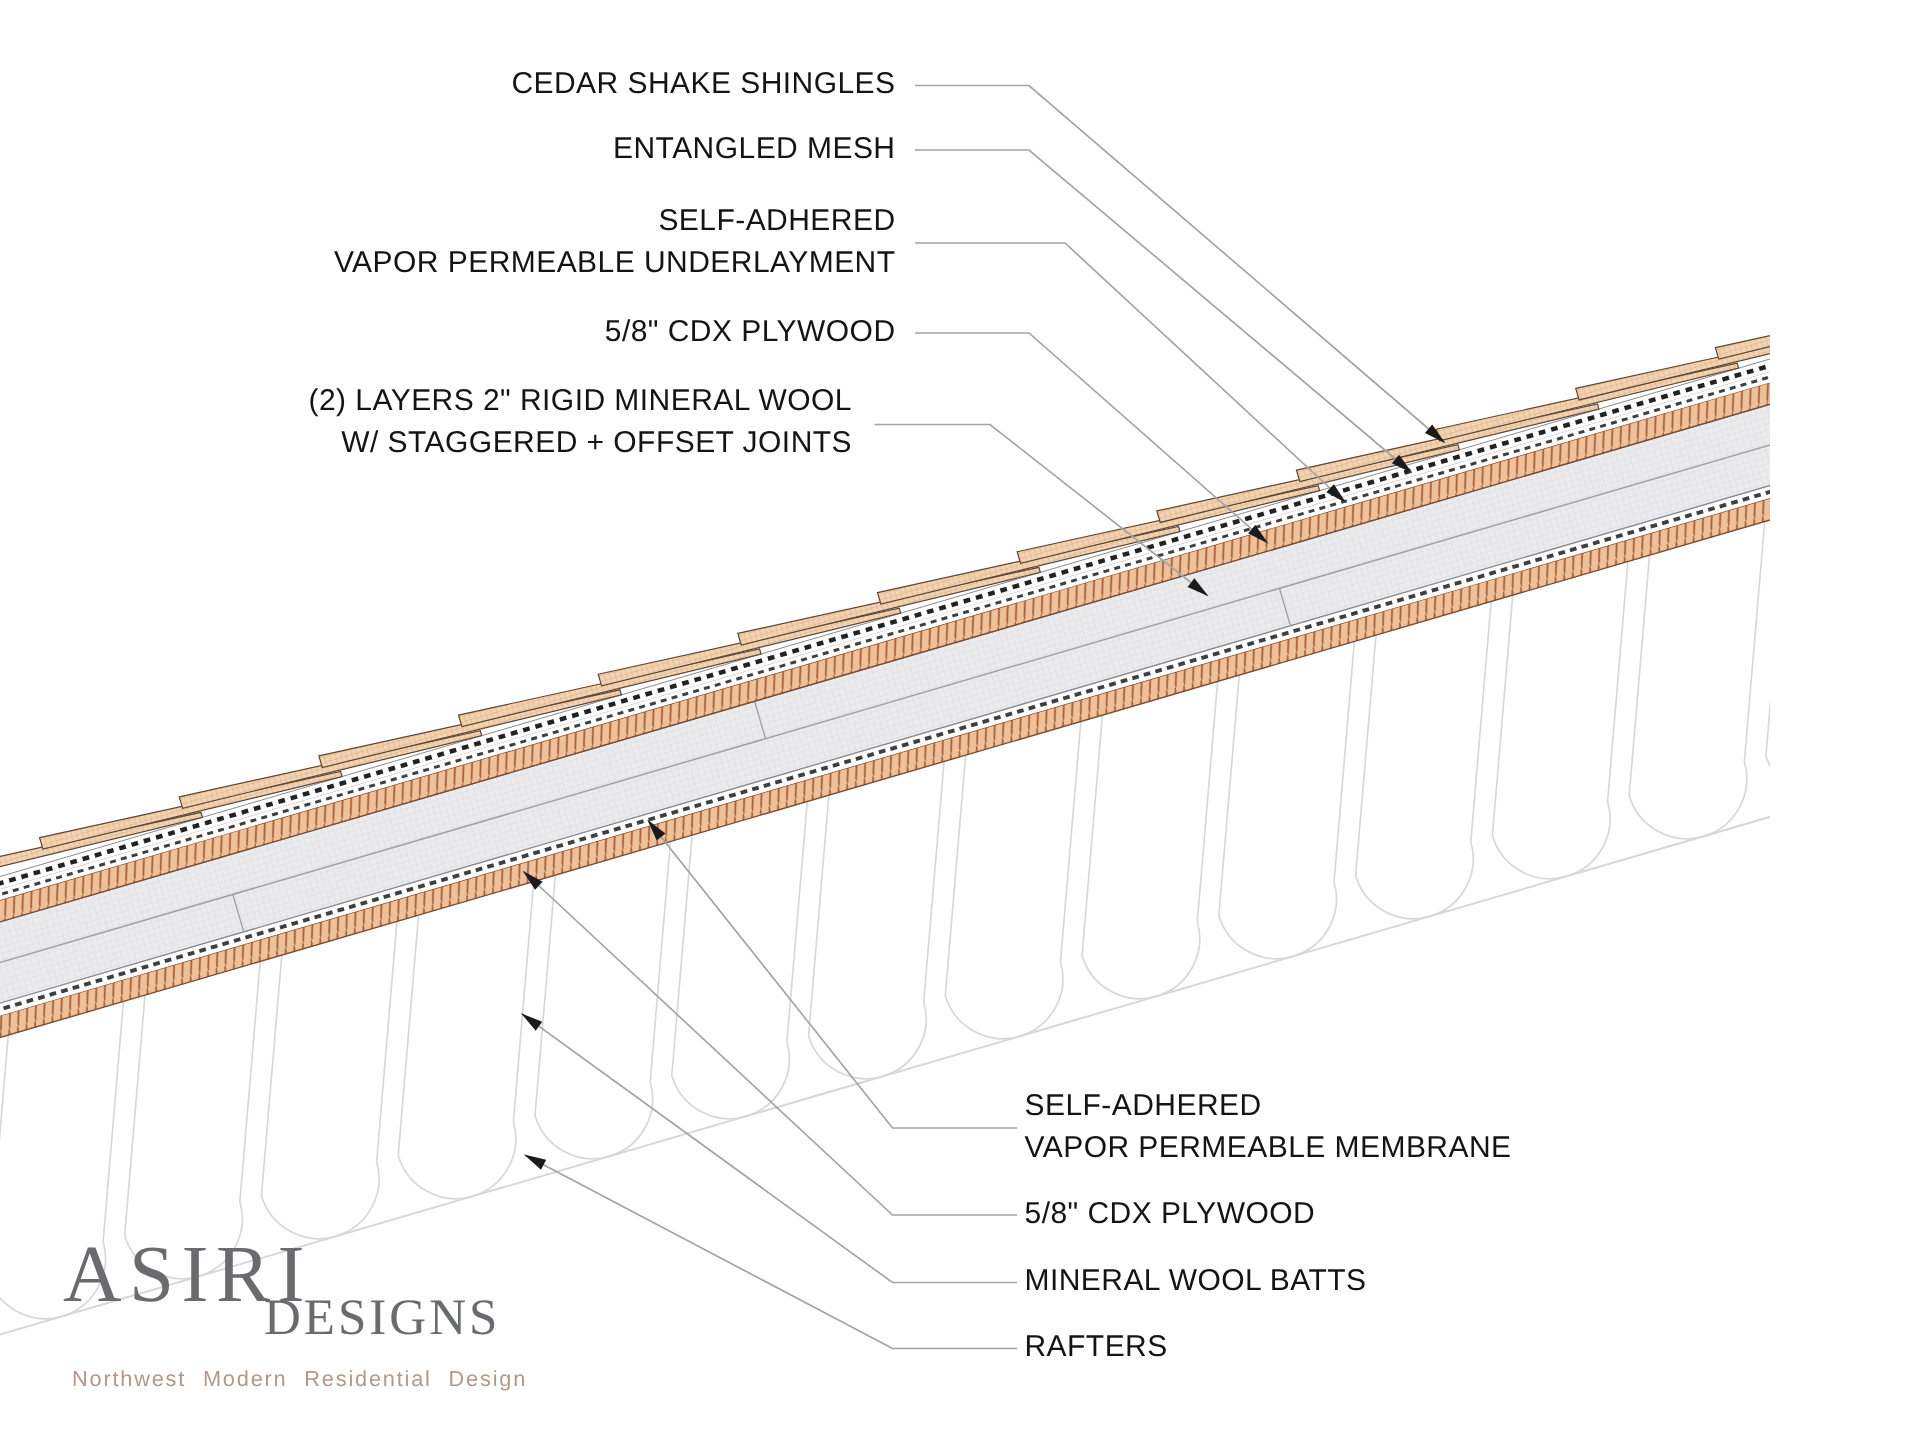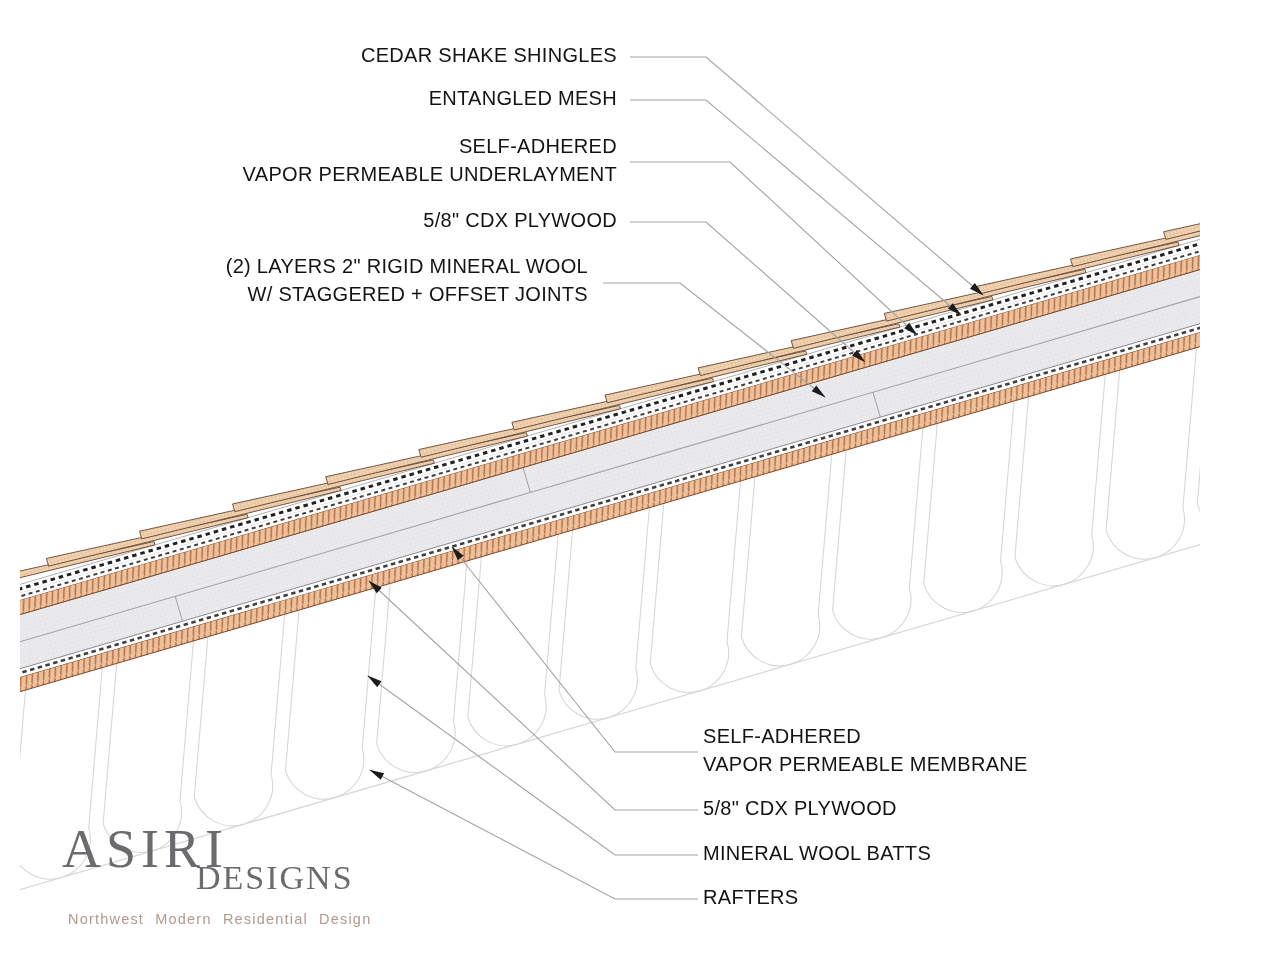--- a/index.html
+++ b/index.html
@@ -1,16 +1,16 @@
 <!DOCTYPE html>
 <html><head>
 <meta charset="utf-8">
 <style>
   html,body{margin:0;padding:0;background:#ffffff;}
-  .canvas{position:relative;width:1180px;height:967px;background:#ffffff;overflow:hidden;margin-left:20px;}
+  .canvas{position:relative;width:1180px;height:967px;background:#ffffff;overflow:hidden;}
   svg{display:block;}
   text.lbl{font-family:"Liberation Sans",sans-serif;font-size:20px;fill:#141414;letter-spacing:.3px;dominant-baseline:middle;}
   text.end{text-anchor:end;}
   text.start{text-anchor:start;}
   text.logo-main{font-family:"Liberation Serif",serif;font-size:54px;letter-spacing:5px;}
   text.logo-sub{font-family:"Liberation Serif",serif;font-size:34px;letter-spacing:2px;}
   text.logo-tag{font-family:"Liberation Sans",sans-serif;font-size:14.5px;letter-spacing:1.2px;word-spacing:6px;}
 </style>
 </head>
 <body>

